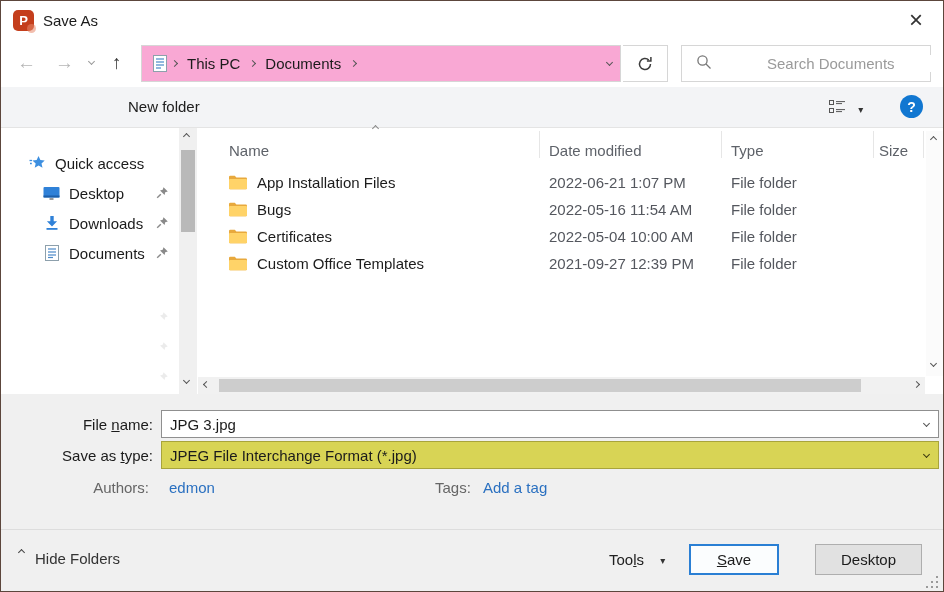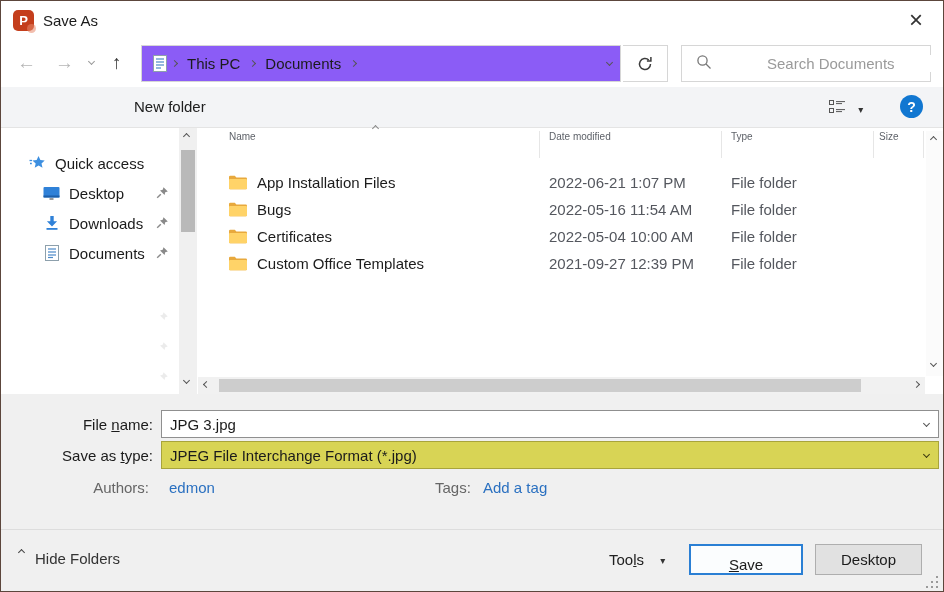--- a/index.html
+++ b/index.html
@@ -20,21 +20,21 @@
   
   .navrow { position:absolute; left:0; top:40px; width:100%; height:46px; background:#fff; }
   .nav-arrow { position:absolute; top:11px; font-size:19px; }
   .chev { display:inline-block; width:7px; height:7px; border-right:1.6px solid #555; border-bottom:1.6px solid #555; }
   .chev.down { transform:rotate(45deg); }
   .chev.up { transform:rotate(-135deg); }
   .chev.left { transform:rotate(135deg); }
   .chev.right { transform:rotate(-45deg); }
   .chev.sm { width:5px; height:5px; }
   .addressbar { position:absolute; left:140px; top:4px; width:480px; height:37px; border:1px solid #d6d6d6;
-    background:#8b5cf6; display:flex; align-items:center; }
+    background:#f9a8d4; display:flex; align-items:center; }
   .crumb { font-size:15px; color:#1b1b1b; padding:0 6px; }
   .crumb-sep { margin:0 4px; }
   .addr-dd { position:absolute; right:8px; top:14px; }
   .refreshbox { position:absolute; left:622px; top:4px; width:45px; height:37px; border:1px solid #d6d6d6;
     border-left:none; display:flex; align-items:center; justify-content:center; background:#fff; }
   .searchbox { position:absolute; left:680px; top:4px; width:250px; height:37px; border:1px solid #d6d6d6;
     background:#fff; display:flex; align-items:center; }
   .searchbox input { border:none; outline:none; width:185px; font-size:15px; color:#1b1b1b;
     font-family:"Liberation Sans", sans-serif;margin-left:45px; }
   .searchbox input::placeholder { color:#9a9a9a; }
@@ -51,21 +51,21 @@
   .side-item { position:absolute; left:0; width:178px; height:26px; display:flex; align-items:center; }
   .side-icon { width:17px; display:flex; justify-content:center; }
   .side-label { margin-left:9px; font-size:15px; color:#1b1b1b; }
   .pin { position:absolute; right:10px; top:5px; }
   .pin.faint { opacity:.16; }
   .sb-vtrack { position:absolute; left:178px; top:0; width:18px; height:266px; background:#f0f0f0; }
   .sb-thumb { position:absolute; left:2px; width:14px; background:#b9b9b9; }
   .scroll-arrow { position:absolute; display:flex; align-items:center; justify-content:center; }
   
   .filelist { position:absolute; left:196px; top:0; width:748px; height:266px; }
-  .col-head { position:absolute; top:3px; font-size:10px; color:#5e6269; }
+  .col-head { position:absolute; top:14px; font-size:15px; color:#5e6269; }
   .col-sep { position:absolute; top:3px; width:1px; height:27px; background:#e6e6e6; }
   .sort-ind { position:absolute; left:176px; top:-2px; }
   .frow { position:absolute; left:0; width:809px; height:27px; }
   .frow .fname { position:absolute; left:60px; top:5px; color:#1c1c1c; font-size:15px; }
   .frow .fdate { position:absolute; left:352px; top:5px; color:#54575e; font-size:15px; }
   .frow .ftype { position:absolute; left:534px; top:5px; color:#54575e; font-size:15px; }
   .frow .ficon { position:absolute; left:32px; top:6px; }
   .fl-vtrack { position:absolute; left:729px; top:3px; width:17px; height:245px; background:#fbfbfb; }
   .fl-htrack { position:absolute; left:1px; top:249px; width:727px; height:17px; background:#f1f1f1; }
   .fl-hthumb { position:absolute; left:21px; top:2px; width:642px; height:13px; background:#cdcdcd; }
@@ -77,21 +77,21 @@
   .combo .dd { position:absolute; right:9px; top:10px; }
   .combo.yellow { border:1px solid #a8a43c; }
   .meta-label { font-size:15px; color:#666; }
   .meta-link { font-size:15px; color:#2a70c0; }
   
   .footer { position:absolute; left:0; top:528px; width:100%; height:63px; background:#f0f0f0;
     border-top:1px solid #dddddd; }
   .hidefolders { position:absolute; left:18px; top:20px; display:flex; color:#333; }
   .tools { position:absolute; left:608px; top:21px; font-size:15px; color:#202020; }
   .btn { position:absolute; top:14px; height:31px; display:flex; align-items:center; justify-content:center; font-size:15px; }
-  .btn.save { left:688px; width:114px; background:#fbfdfe; border:2px solid #2a7fd4; color:#1b1b1b;align-items:flex-end; }
+  .btn.save { left:688px; width:90px; background:#fbfdfe; border:2px solid #2a7fd4; color:#1b1b1b; }
   .btn.cancel { left:814px; width:107px; background:#e1e1e1; border:1px solid #aeaeae; color:#1b1b1b; }
   .grip { position:absolute; right:4px; bottom:3px; width:16px; height:16px; }
   .grip i { position:absolute; width:2.5px; height:2.5px; background:#9a9a9a; }
   u { text-decoration:underline; }
 </style>
 </head>
 <body>
 
 <div class="window">
 
@@ -141,21 +141,21 @@
       </span>
       <input type="text" placeholder="Search Documents" style="">
     </div>
   </div>
 
   <div class="toolbar">
     <div class="tb-item" style="left:28px;margin-top:28px;">
       <span>Organize</span>
       <span class="caret">▾</span>
     </div>
-    <div class="tb-item" style="left:133px;">
+    <div class="tb-item" style="left:127px;">
       <span>New folder</span>
     </div>
     <div class="tb-item" style="left:828px; top:13px;">
       <svg width="17" height="14" viewBox="0 0 17 14">
         <rect x="0.5" y="0.5" width="4" height="4" fill="none" stroke="#555"></rect>
           <line x1="7" y1="1.6" x2="16" y2="1.6" stroke="#555"></line>
           <line x1="7" y1="3.6" x2="13" y2="3.6" stroke="#555"></line>
         <rect x="0.5" y="8.5" width="4" height="4" fill="none" stroke="#555"></rect>
           <line x1="7" y1="9.6" x2="16" y2="9.6" stroke="#555"></line>
           <line x1="7" y1="11.6" x2="13" y2="11.6" stroke="#555"></line>

